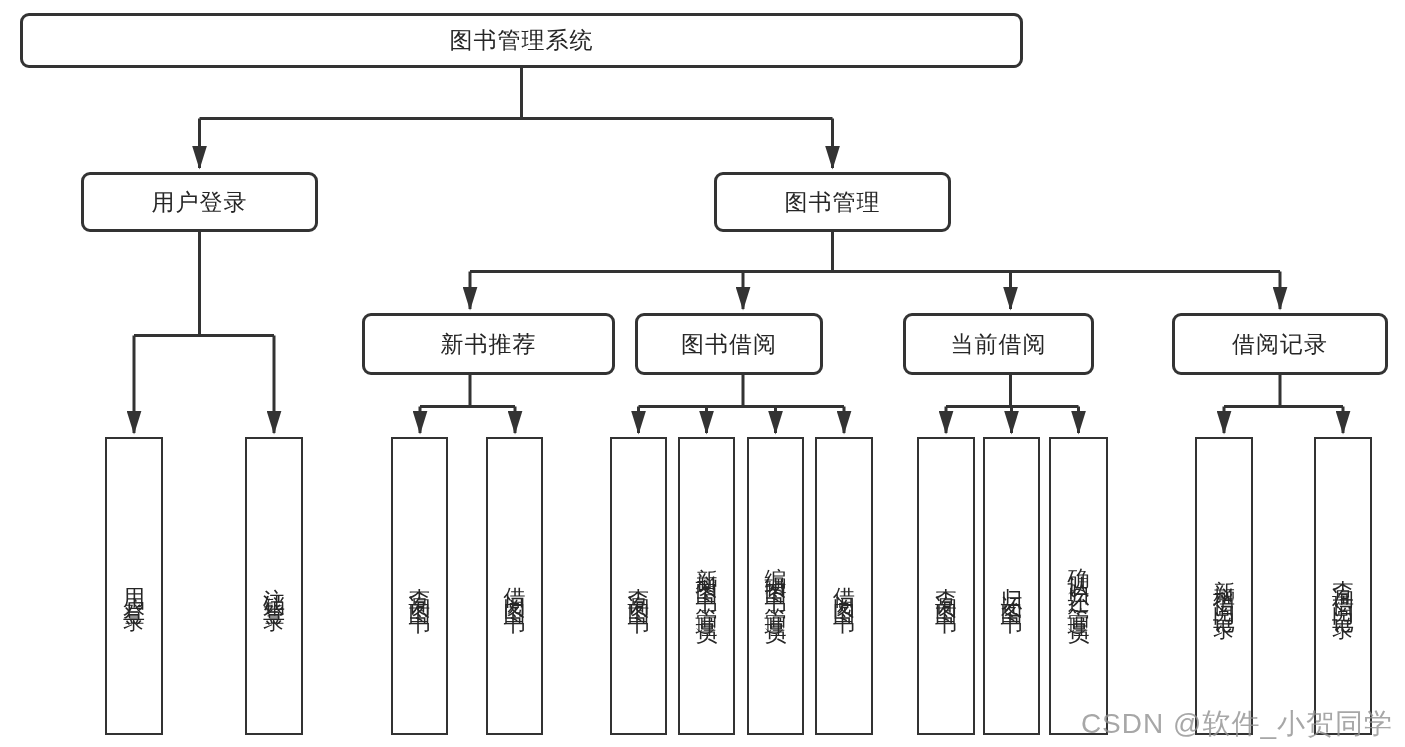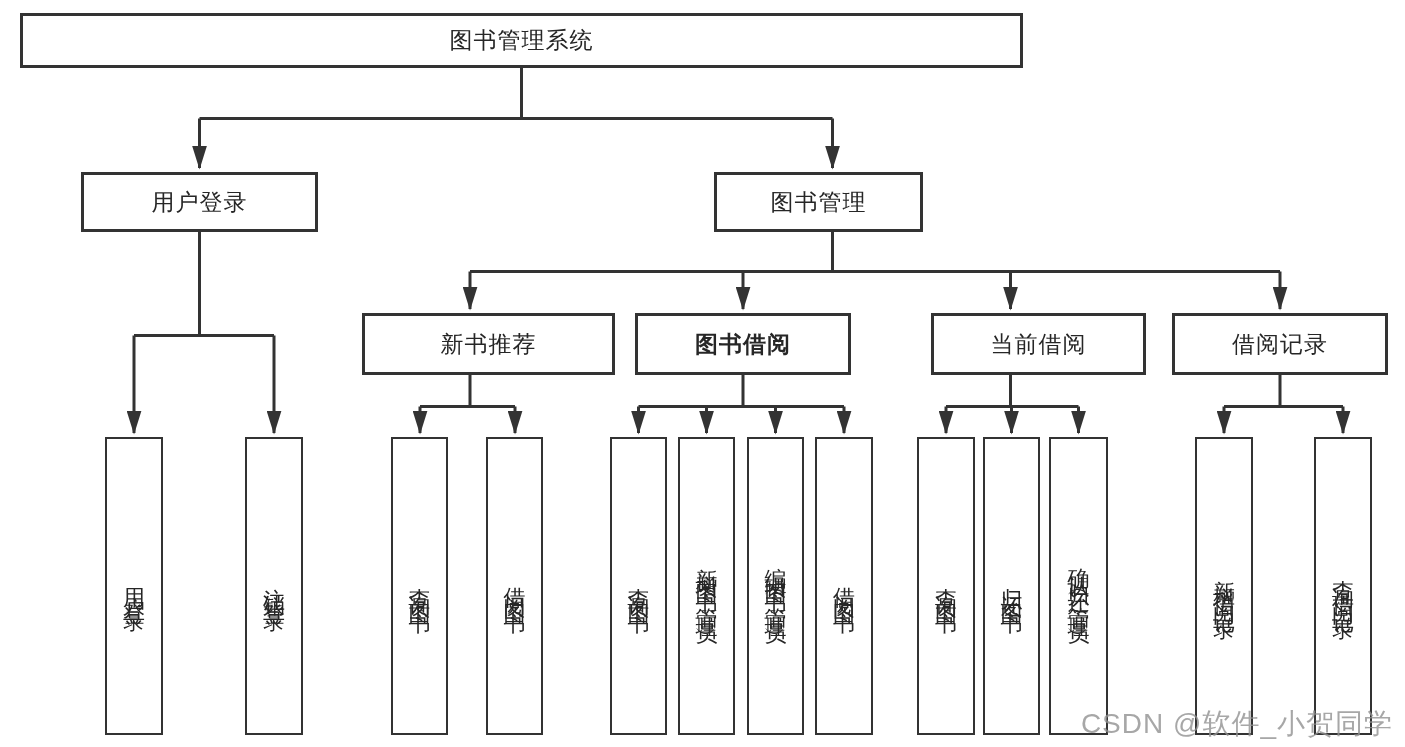--- a/index.html
+++ b/index.html
@@ -8,21 +8,21 @@
 
   .canvas { position: absolute; inset: 0; width: 1405px; height: 747px; }
 
   svg.wires { position: absolute; left: 0; top: 0; width: 1405px; height: 747px; }
   svg.wires path, svg.wires line { stroke: #333333; stroke-width: 3; fill: none; }
   svg.wires .arw-head { fill: #333333; stroke: none; }
 
   .node { position: absolute; background: #ffffff; border: 3px solid #333333;
           display: flex; align-items: center; justify-content: center; }
 
-  .hbox { font-size: 23px; letter-spacing: 1px; white-space: nowrap; }
+  .hbox { font-size: 23px; letter-spacing: 1px; white-space: nowrap; border-radius: 9px; }
 
   .vbox { border-width: 2.5px; }
   .vbox .vtext {
     writing-mode: vertical-rl;
     text-orientation: mixed;
     font-size: 22px;
     letter-spacing: 8px;
     line-height: 1;
     white-space: nowrap;
   }
@@ -80,25 +80,25 @@
     <line x1="1078.5" y1="406.5" x2="1078.5" y2="433" marker-end="url(#arw)"></line>
 
     <path d="M1280 375 V406.5 M1224 406.5 H1343"></path>
     <line x1="1224" y1="406.5" x2="1224" y2="433" marker-end="url(#arw)"></line>
     <line x1="1343" y1="406.5" x2="1343" y2="433" marker-end="url(#arw)"></line>
   </svg>
 
   <div class="node hbox" style="left:20px; top:13px; width:1003px; height:55px;">图书管理系统</div>
 
   <div class="node hbox" style="left:81px; top:172px; width:237px; height:60px;">用户登录</div>
-  <div class="node hbox" style="left:714px; top:172px; width:209px; height:60px;">图书管理</div>
+  <div class="node hbox" style="left:714px; top:172px; width:237px; height:60px;">图书管理</div>
 
   <div class="node hbox" style="left:362px; top:313px; width:253px; height:62px;">新书推荐</div>
-  <div class="node hbox" style="left:635px; top:313px; width:216px; height:62px;font-weight:bold;">图书借阅</div>
-  <div class="node hbox" style="left:931px; top:313px; width:215px; height:62px;">当前借阅</div>
+  <div class="node hbox" style="left:635px; top:313px; width:188px; height:62px;">图书借阅</div>
+  <div class="node hbox" style="left:903px; top:313px; width:191px; height:62px;">当前借阅</div>
   <div class="node hbox" style="left:1172px; top:313px; width:216px; height:62px;">借阅记录</div>
 
   <div class="node vbox" style="left:105px; top:437px; width:58px; height:298px;">
     <span class="vtext">用户登录</span>
   </div>
   <div class="node vbox" style="left:245px; top:437px; width:58px; height:298px;">
     <span class="vtext">注销登录</span>
   </div>
 
   <div class="node vbox" style="left:391px; top:437px; width:57px; height:298px;">

